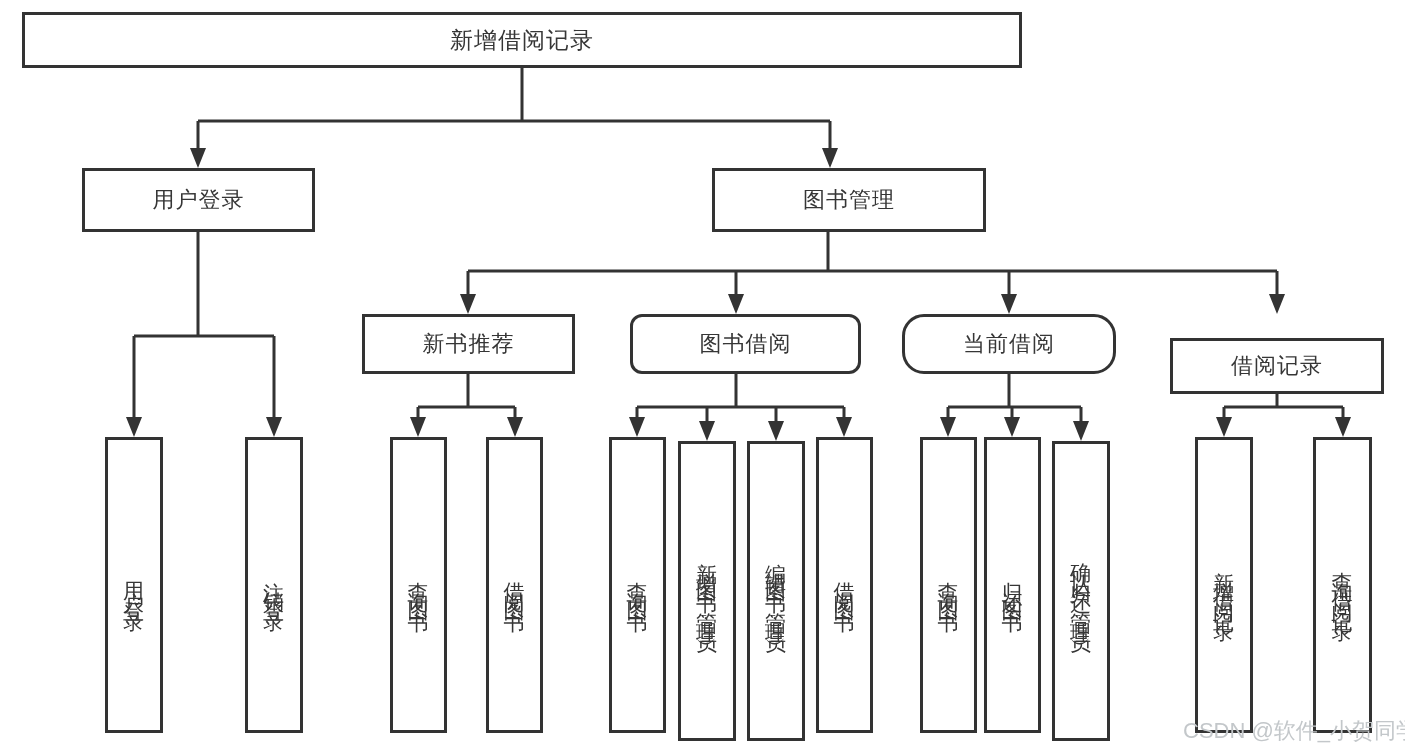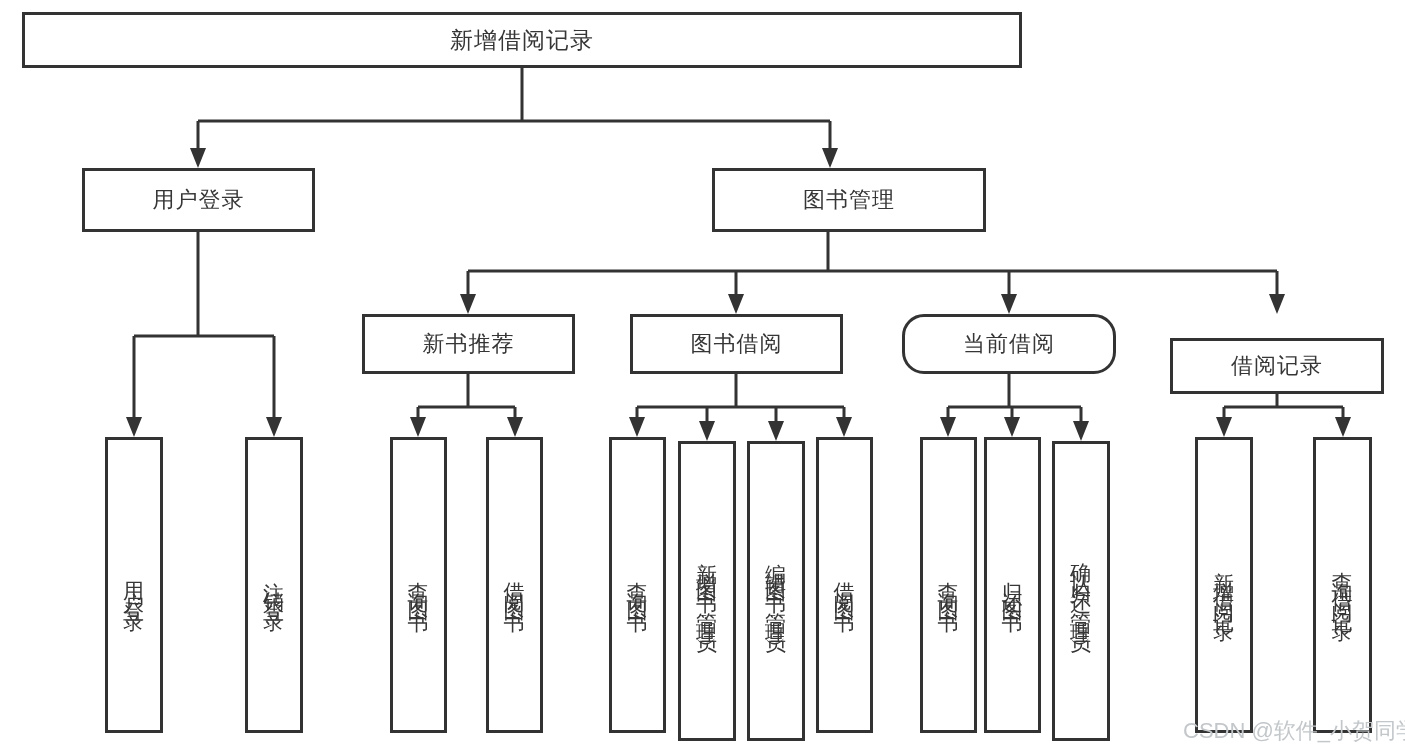--- a/index.html
+++ b/index.html
@@ -102,21 +102,21 @@
       <polygon class="head" points="1335,417 1351,417 1343,437"></polygon>
     </g>
   </svg>
 
   <div class="box hbox root-box" style="left:22px;top:12px;width:1000px;height:56px;">新增借阅记录</div>
 
   <div class="box hbox" style="left:82px;top:168px;width:233px;height:64px;">用户登录</div>
   <div class="box hbox" style="left:712px;top:168px;width:274px;height:64px;">图书管理</div>
 
   <div class="box hbox" style="left:362px;top:314px;width:213px;height:60px;">新书推荐</div>
-  <div class="box hbox" style="left:630px;top:314px;width:213px;height:60px;">图书借阅</div>
+  <div class="box hbox" style="left:630px;top:314px;width:231px;height:60px;border-radius:12px;">图书借阅</div>
   <div class="box hbox" style="left:902px;top:314px;width:214px;height:60px;border-radius:22px;">当前借阅</div>
   <div class="box hbox" style="left:1170px;top:314px;width:214px;height:56px;margin-top:24px;">借阅记录</div>
 
   <div class="box vbox" style="left:105px;top:437px;width:58px;height:296px;">用户登录</div>
   <div class="box vbox" style="left:245px;top:437px;width:58px;height:296px;">注销登录</div>
 
   <div class="box vbox" style="left:390px;top:437px;width:57px;height:296px;">查询图书</div>
   <div class="box vbox" style="left:486px;top:437px;width:57px;height:296px;">借阅图书</div>
 
   <div class="box vbox" style="left:609px;top:437px;width:57px;height:296px;">查询图书</div>

